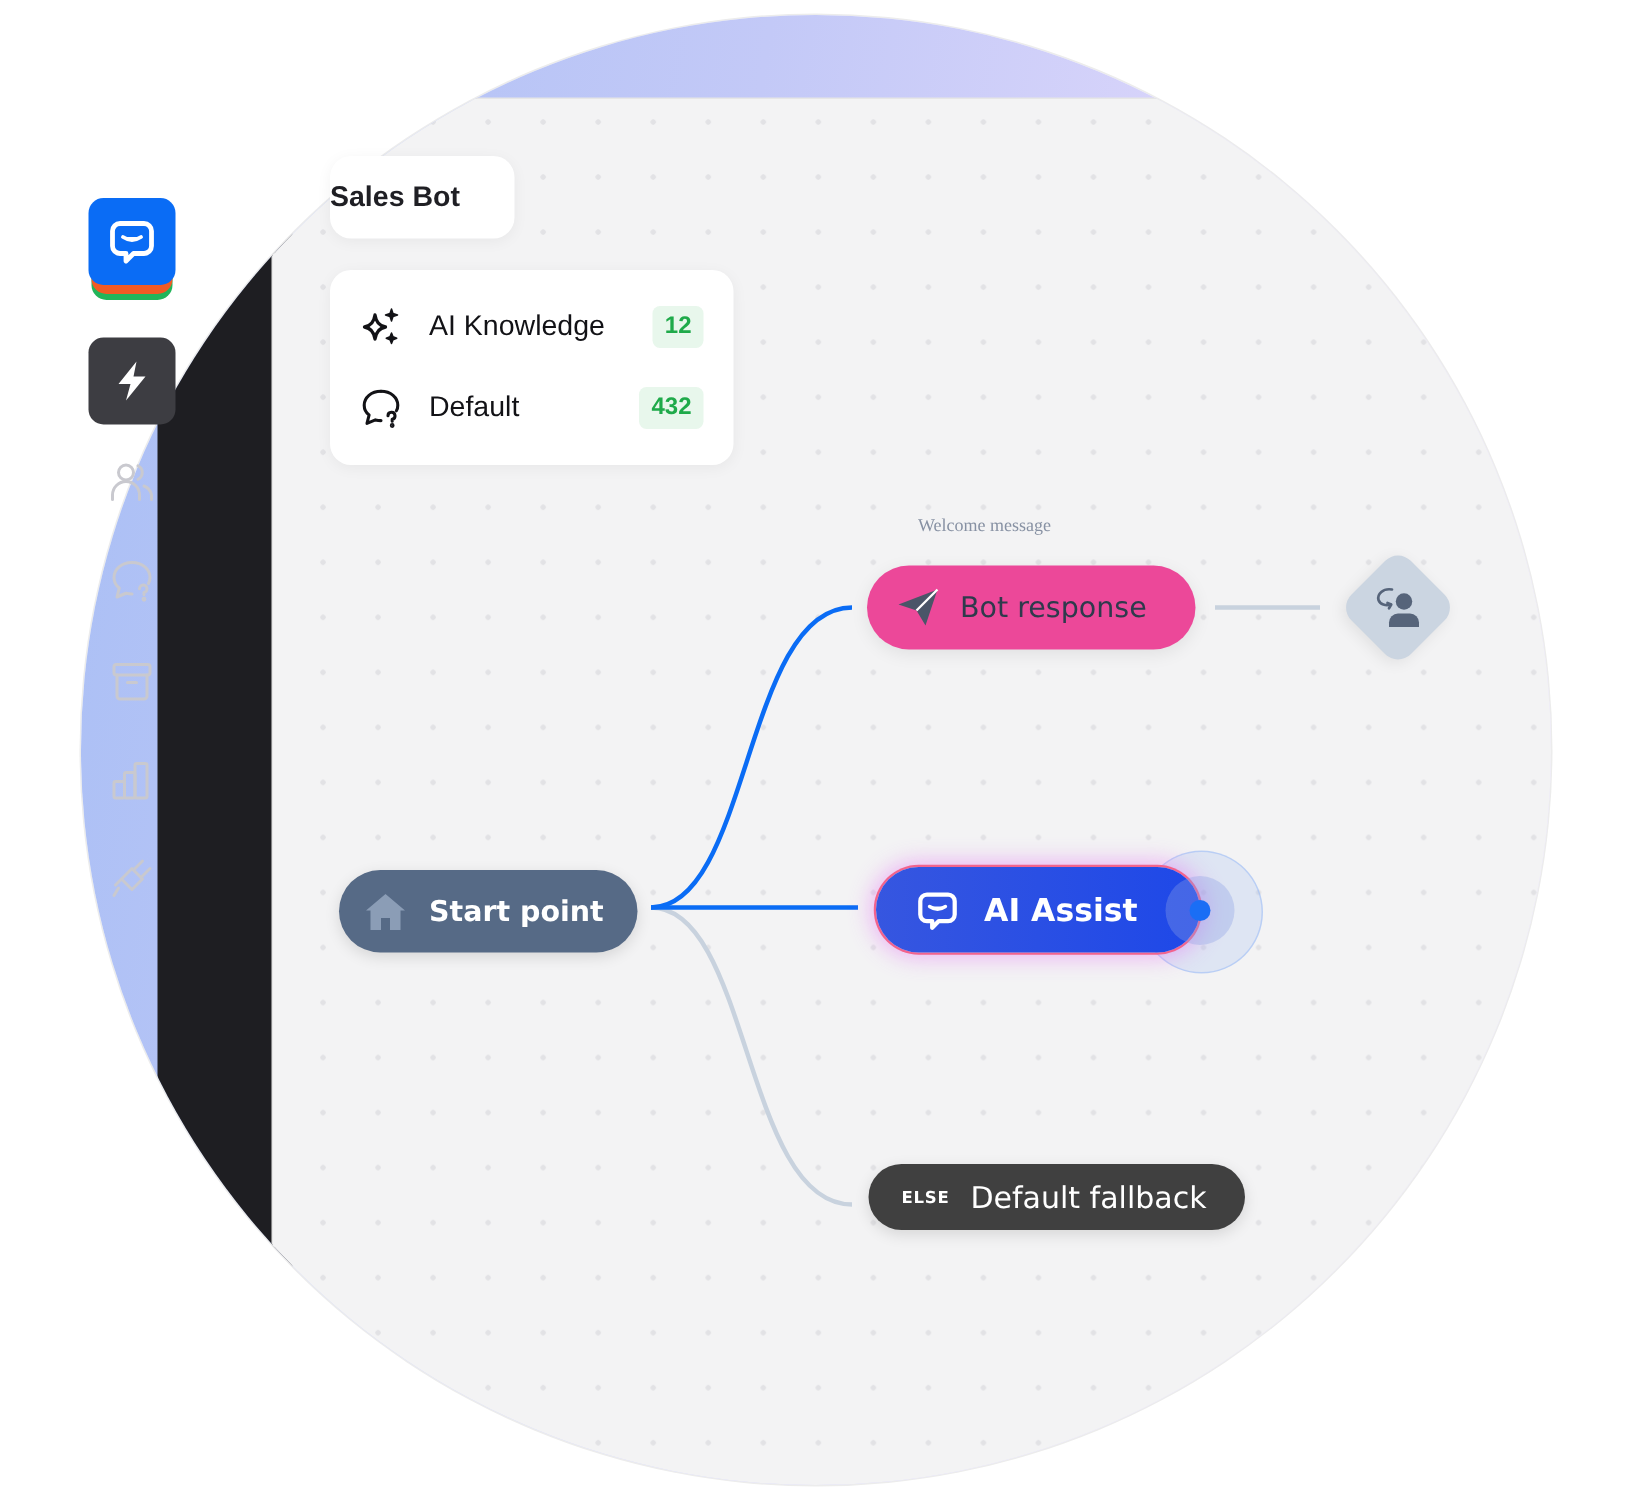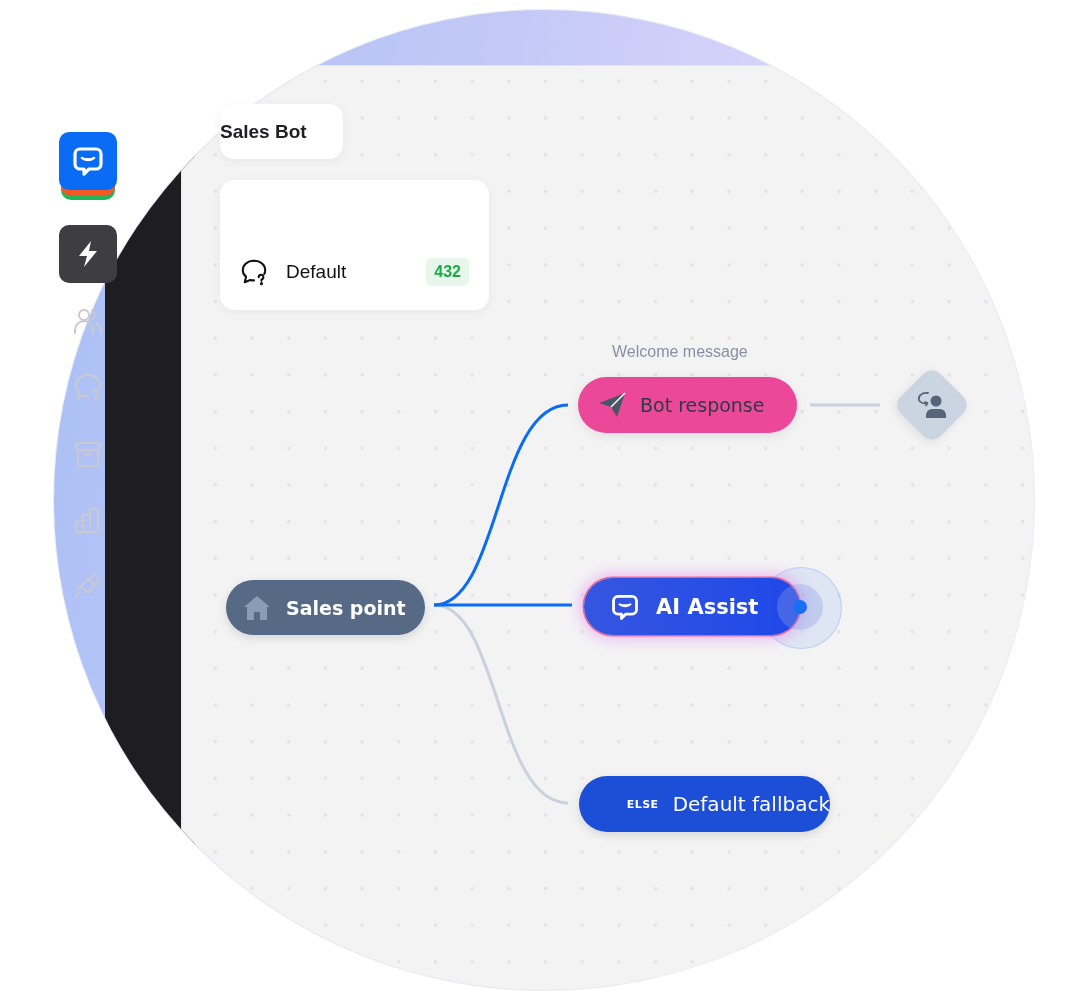--- a/index.html
+++ b/index.html
@@ -66,25 +66,25 @@
   }
   .node-start { left: 226px; top: 580px; width: 199px; height: 55px; background: #566a86; box-shadow: 0 3px 10px rgba(0,0,0,0.12); }
   .node-start .text { color: #ffffff; font-weight: bold; font-size: 19px; margin-left: 14px; }
   .node-bot { left: 578px; top: 377px; width: 219px; height: 56px; background: #ec4899; box-shadow: 0 3px 12px rgba(0,0,0,0.08); }
   .node-bot .text { color: #2e3a4c; font-size: 19px; margin-left: 14px; }
   .node-ai { left: 584px; top: 578px; width: 216px; height: 57px;
     background: linear-gradient(90deg, #3656e0 0%, #1e48e8 100%);
     box-shadow: 0 0 0 1.5px #f2638d, 0 0 14px 4px rgba(226,110,245,0.45);
   }
   .node-ai .text { color: #ffffff; font-size: 21px; margin-left: 16px; font-weight: bold; }
-  .node-else { left: 579px; top: 776px; width: 251px; height: 56px; background: #1d4ed8; box-shadow: 0 3px 10px rgba(0,0,0,0.12); justify-content: flex-end; }
+  .node-else { left: 579px; top: 776px; width: 251px; height: 44px; background: #404040; box-shadow: 0 3px 10px rgba(0,0,0,0.12); }
   .node-else .tag { color: #ffffff; font-size: 11px; font-weight: bold; margin-left: 22px; letter-spacing: 0.5px; }
   .node-else .text { color: #ffffff; font-size: 20px; margin-left: 14px; }
 
-  .welcome-label { position: absolute; left: 612px; top: 343px; font-size: 16px; color: #8791a3; font-family: Liberation Sans, sans-serif; }
+  .welcome-label { position: absolute; left: 612px; top: 343px; font-size: 12px; color: #8791a3; font-family: Liberation Serif, serif; }
 
   .ring { position: absolute; border-radius: 50%; }
   .ring-outer { left: 760px; top: 567px; width: 80px; height: 80px; background: rgba(150,180,240,0.22); border: 1px solid rgba(160,190,245,0.6); }
   .ring-inner { left: 777px; top: 584px; width: 46px; height: 46px; background: rgba(140,160,230,0.35); }
   .ring-dot { left: 793px; top: 600px; width: 14px; height: 14px; background: #1a6ef5; }
 
   .handoff {
     position: absolute; left: 904px; top: 377px; width: 56px; height: 56px;
     background: #cbd5e1; border-radius: 12px; transform: rotate(45deg);
     box-shadow: 0 3px 10px rgba(0,0,0,0.08);
@@ -163,20 +163,31 @@
         <path d="M16 9 L22 3 M21 14 L27 8"></path>
     </svg>
   </span>
 </div>
 
 <div class="card title-card">
   <span>Sales Bot</span>
 </div>
 
 <div class="card stats-card">
+  <div class="stat-row" style="top:22px">
+    <span class="icon">
+      <svg width="28" height="28" viewBox="0 0 28 28" fill="none" stroke="#121216" stroke-width="2.2" stroke-linejoin="round">
+        <path d="M10 6 Q11 13 17 14 Q11 15 10 22 Q9 15 3 14 Q9 13 10 6 Z"></path>
+        <path d="M21 2 L22 5 L25 6 L22 7 L21 10 L20 7 L17 6 L20 5 Z" fill="#121216" stroke-width="1"></path>
+        <path d="M21 18 L22 20.5 L24.5 21.5 L22 22.5 L21 25 L20 22.5 L17.5 21.5 L20 20.5 Z" fill="#121216" stroke-width="1"></path>
+      </svg>
+    </span>
+    <span class="label">AI Knowledge</span>
+    <span class="badge">12</span>
+  </div>
   <div class="stat-row" style="top:76px">
     <span class="icon">
       <svg width="28" height="28" viewBox="0 0 30 30" fill="none" stroke="#121216" stroke-width="2.2" stroke-linecap="round" stroke-linejoin="round">
         <path d="M15 3 C8 3 3 7.5 3 13 C3 16 4.5 18.5 6.5 20 L5 26 L11 23.5 C12.2 23.8 13.5 24 15 24"></path>
         <path d="M15 3 C22 3 27 7.5 27 13 C27 14.5 26.6 16 26 17"></path>
         <path d="M20 20.5 A2.5 2.5 0 1 1 23 23 V24.5"></path>
           <circle cx="23" cy="27.5" r="0.6" fill="#121216"></circle>
       </svg>
     </span>
     <span class="label">Default</span>
@@ -190,21 +201,21 @@
   <path d="M434 605 H572" fill="none" stroke="#0a6cf5" stroke-width="3"></path>
   <path d="M810 405 H880" fill="none" stroke="#c8d2de" stroke-width="3"></path>
 </svg>
 
 <div class="node node-start">
   <span style="margin-left:16px; display:flex;">
     <svg width="30" height="28" viewBox="0 0 30 28">
         <path d="M15 2 L28 13 H25 V26 H18 V18 H12 V26 H5 V13 H2 Z" fill="#8b9db6"></path>
       </svg>
   </span>
-  <span class="text">Sales point</span>
+  <span class="text">Start point</span>
 </div>
 
 <div class="welcome-label">Welcome message</div>
 <div class="node node-bot">
   <span style="margin-left:20px; display:flex;">
     <svg width="28" height="26" viewBox="0 0 28 26">
         <path d="M1 11 L27 1 L19 25 L13 15 Z" fill="#4a5568"></path>
         <path d="M13 15 L27 1" stroke="#fff" stroke-width="1.5"></path>
       </svg>
   </span>

